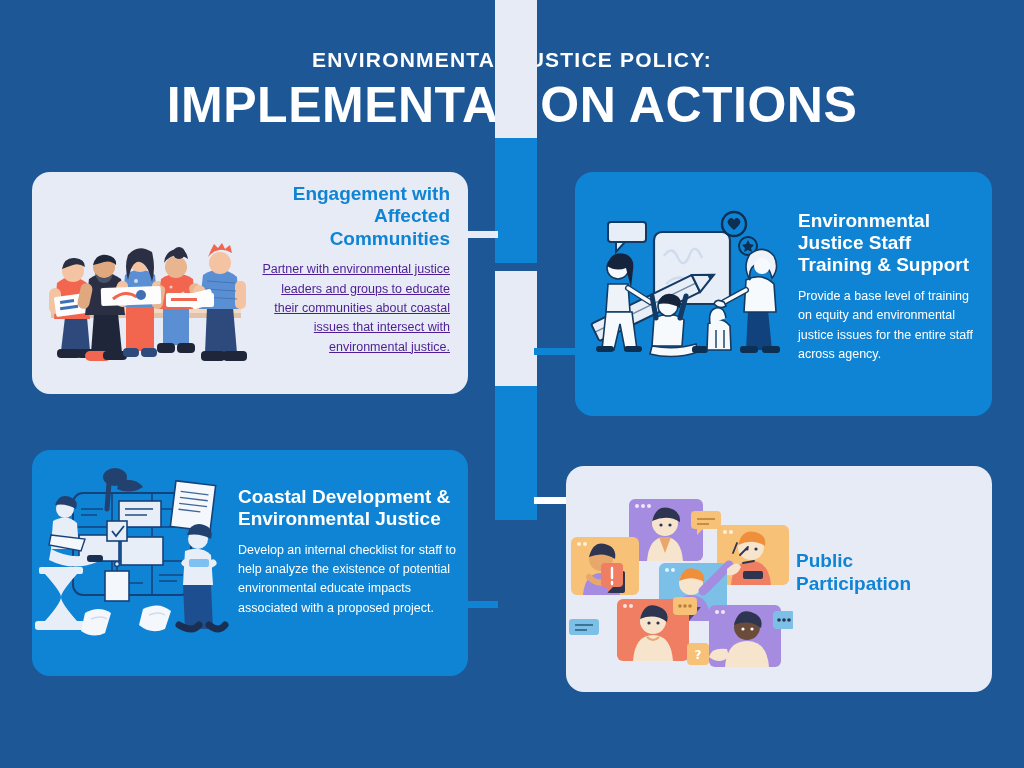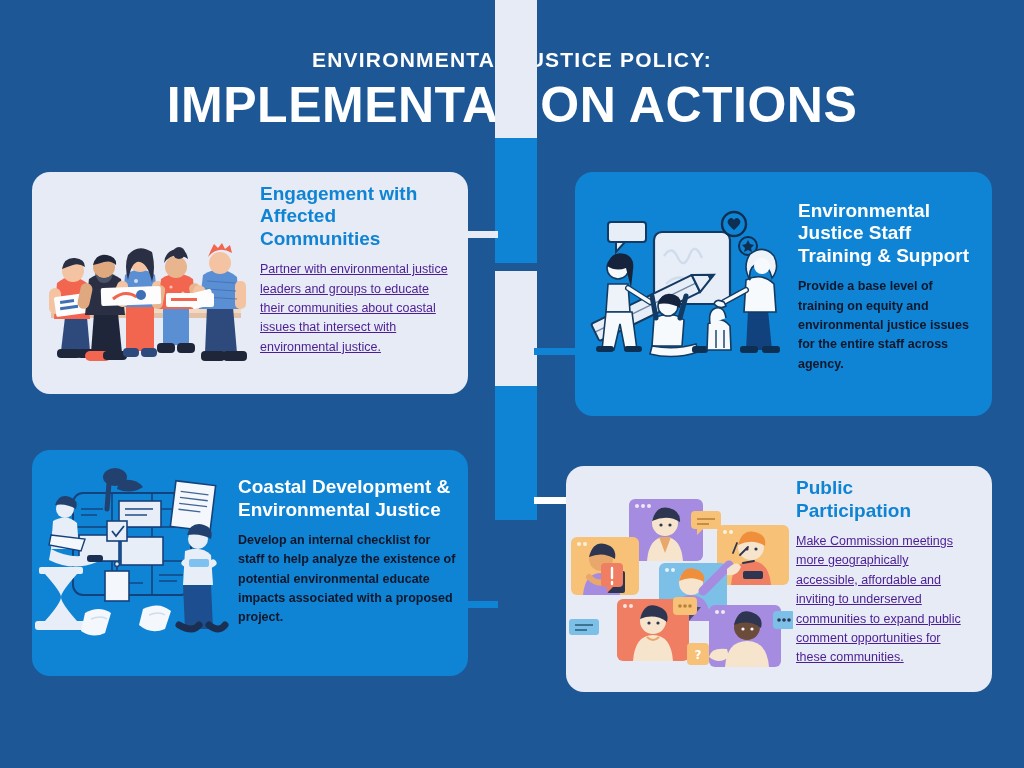--- a/index.html
+++ b/index.html
@@ -35,26 +35,26 @@
 
   .card-inner { display:flex; width:100%; height:100%; }
   .illus { flex:0 0 auto; display:flex; align-items:center; justify-content:center; }
   .txt { flex:1 1 auto; display:flex; flex-direction:column; justify-content:center; }
 
   .card-title { font-size:19px; font-weight:bold; line-height:1.18; }
   .card-title.accent { color:#1084d4; }
   .card-title.white  { color:#ffffff; }
   .card-body { font-size:12.5px; line-height:1.55; margin-top:10px; }
   .card-body.dark  { color:#4c1d95;text-decoration:underline; }
-  .card-body.white { color:#0f172a;font-weight:bold; }
+  .card-body.white { color:#ffffff; }
 
   
   #card-engagement       { left:32px;  top:172px; width:436px; height:222px; }
   #card-engagement .illus{ width:228px; }
-  #card-engagement .txt  { padding:0 18px 8px 0; }
+  #card-engagement .txt  { padding:0 18px 8px 0;text-align:right; }
   #card-engagement .card-title { margin-top:-18px; }
 
   #card-training        { left:575px; top:172px; width:417px; height:244px; }
   #card-training .illus { width:215px; }
   #card-training .txt   { padding:0 12px 0 8px; }
   #card-training .card-title { margin-top:-14px; }
 
   #card-coastal        { left:32px;  top:450px; width:436px; height:226px; }
   #card-coastal .illus { width:200px; }
   #card-coastal .txt   { padding:0 12px 0 6px; }
@@ -452,18 +452,17 @@
           </g>
           <g>
             <rect x="2" y="140" width="30" height="16" rx="3" fill="#7cc0e8"></rect>
             <line x1="8" y1="146" x2="26" y2="146" stroke="#2e5f80" stroke-width="1.6"></line>
             <line x1="8" y1="151" x2="20" y2="151" stroke="#2e5f80" stroke-width="1.6"></line>
           </g>
         </svg>
       </div>
       <div class="txt">
         <div class="card-title accent">Public Participation</div>
-        <div class="card-body dark">Make Commission meetings more geographically accessible, affordable and inviting to underserved communities to expand public comment opportunities for these communities.</div>
       </div>
     </div>
   </div>
 
 </div>
 
 </body></html>

